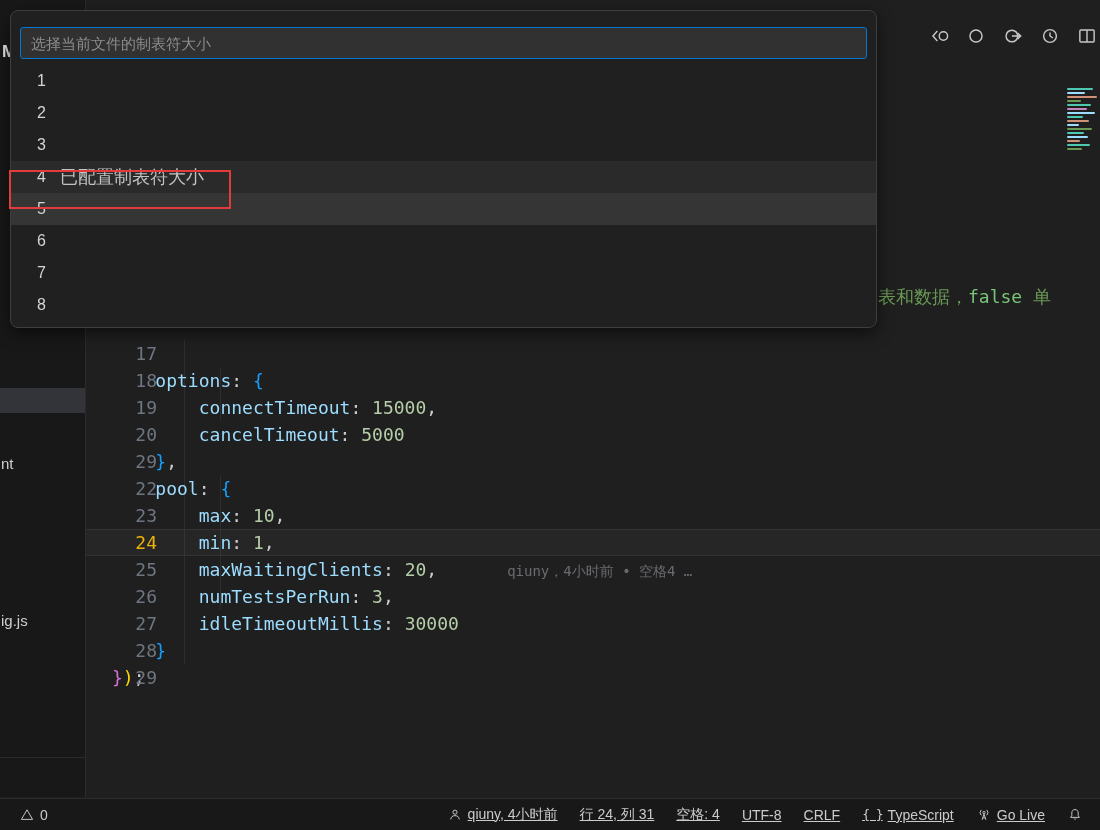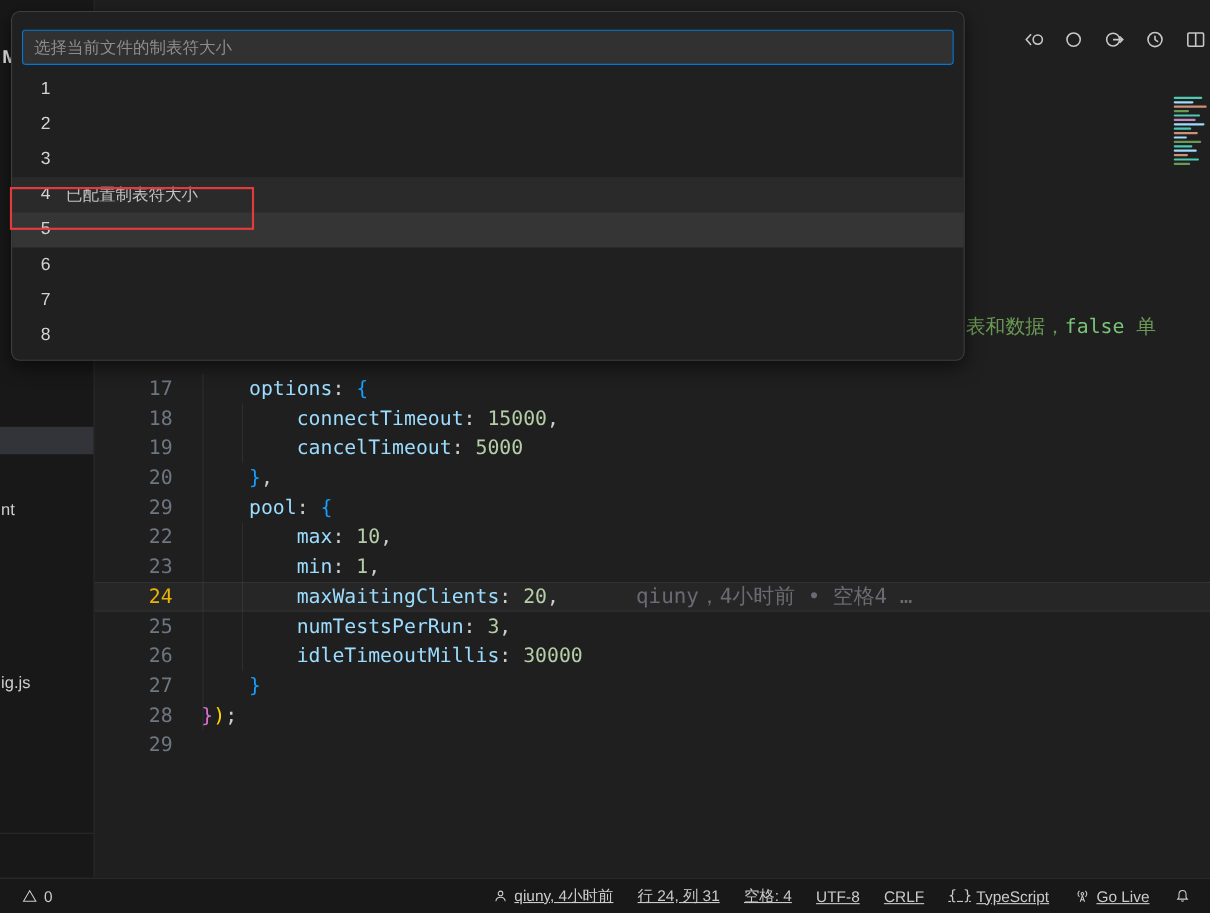--- a/index.html
+++ b/index.html
@@ -25,50 +25,50 @@
   .minimap{position:absolute;right:0;top:86px;width:37px;height:70px;}
   .minimap .bar{height:2px;margin:2px 0 0 4px;border-radius:1px;}
 
   
   .right-fragment{position:absolute;left:878px;top:257px;font-family:"DejaVu Sans Mono",monospace;
                   font-size:18px;white-space:pre;width:222px;overflow:hidden;margin-top:28px;}
 
   
   .code-lines{position:absolute;left:86px;top:340px;right:0;font-family:"DejaVu Sans Mono",monospace;
               font-size:18px;line-height:27px;}
-  .code-row{display:flex;height:27px;white-space:pre;}
+  .code-row{display:flex;height:27px;white-space:pre;flex-direction:column;}
   .code-row.current{background:rgba(255,255,255,0.035);
                     box-shadow:inset 0 1px 0 #333333, inset 0 -1px 0 #333333;}
   .gutter-num{width:71px;text-align:right;color:#6e7681;flex:none;}
   .gutter-num.current-num{color:#eab308;}
   .code-text{margin-left:26px;}
   .tk-prop{color:#9cdcfe}.tk-num{color:#b5cea8}.tk-punc{color:#cccccc}
   .tk-b1{color:#ffd700}.tk-b2{color:#da70d6}.tk-b3{color:#179fff}
   .tk-comment{color:#6a9955}.tk-kw{color:#79c578}
-  .blame{margin-left:70px;color:#6a6a72;font-size:19px;}
+  .blame{margin-left:70px;color:#6a6a72;font-size:14px;}
 
   .indent-guide{position:absolute;width:1px;background:rgba(255,255,255,0.07);}
   .ig1{left:184px;top:340px;height:324px;}
   .ig2a{left:220px;top:367px;height:54px;}
   .ig2b{left:220px;top:475px;height:135px;}
 
   
   .quick-pick{position:absolute;left:10px;top:10px;width:865px;background:#202020;
               border:1px solid #3e3e3e;border-radius:8px;box-shadow:0 5px 16px rgba(0,0,0,0.55);
               z-index:10;padding-bottom:6px;}
   .qp-input-wrap{margin:16px 9px 6px 9px;height:32px;background:#313131;border:1px solid #0078d4;
                  border-radius:3px;display:flex;align-items:center;padding:0 8px;box-sizing:border-box;}
   .qp-input{flex:1;background:transparent;border:none;outline:none;color:#cccccc;font-size:15px;
             font-family:"Liberation Sans",sans-serif;}
   .qp-input::placeholder{color:#8c8c8c;}
   .qp-list{margin-top:4px;}
   .qp-row{height:32px;display:flex;align-items:center;padding-left:26px;font-size:16px;color:#d4d4d4;cursor:pointer;}
   .qp-row.bg-dim{background:#2a2a2a;}
   .qp-row.bg-hover{background:#353535;}
-  .qp-desc{margin-left:14px;color:#c2c2c2;font-size:15px;}
+  .qp-desc{margin-left:14px;color:#c2c2c2;font-size:18px;}
 
   .annotation-box{position:absolute;left:9px;top:170px;width:218px;height:35px;
                   border:2px solid #e23b3b;z-index:20;pointer-events:none;}
 
   
   .status-bar{position:absolute;left:0;bottom:0;width:1100px;height:32px;background:#181818;
               border-top:1px solid #2b2b2b;display:flex;align-items:center;font-size:14px;color:#cbcbcb;box-sizing:border-box;}
   .sb-group-left{display:flex;align-items:center;margin-left:8px;}
   .sb-group-right{margin-left:auto;display:flex;align-items:center;margin-right:6px;text-decoration:underline;}
   .status-item{display:flex;align-items:center;gap:5px;padding:0 11px;height:32px;cursor:pointer;white-space:nowrap;}

